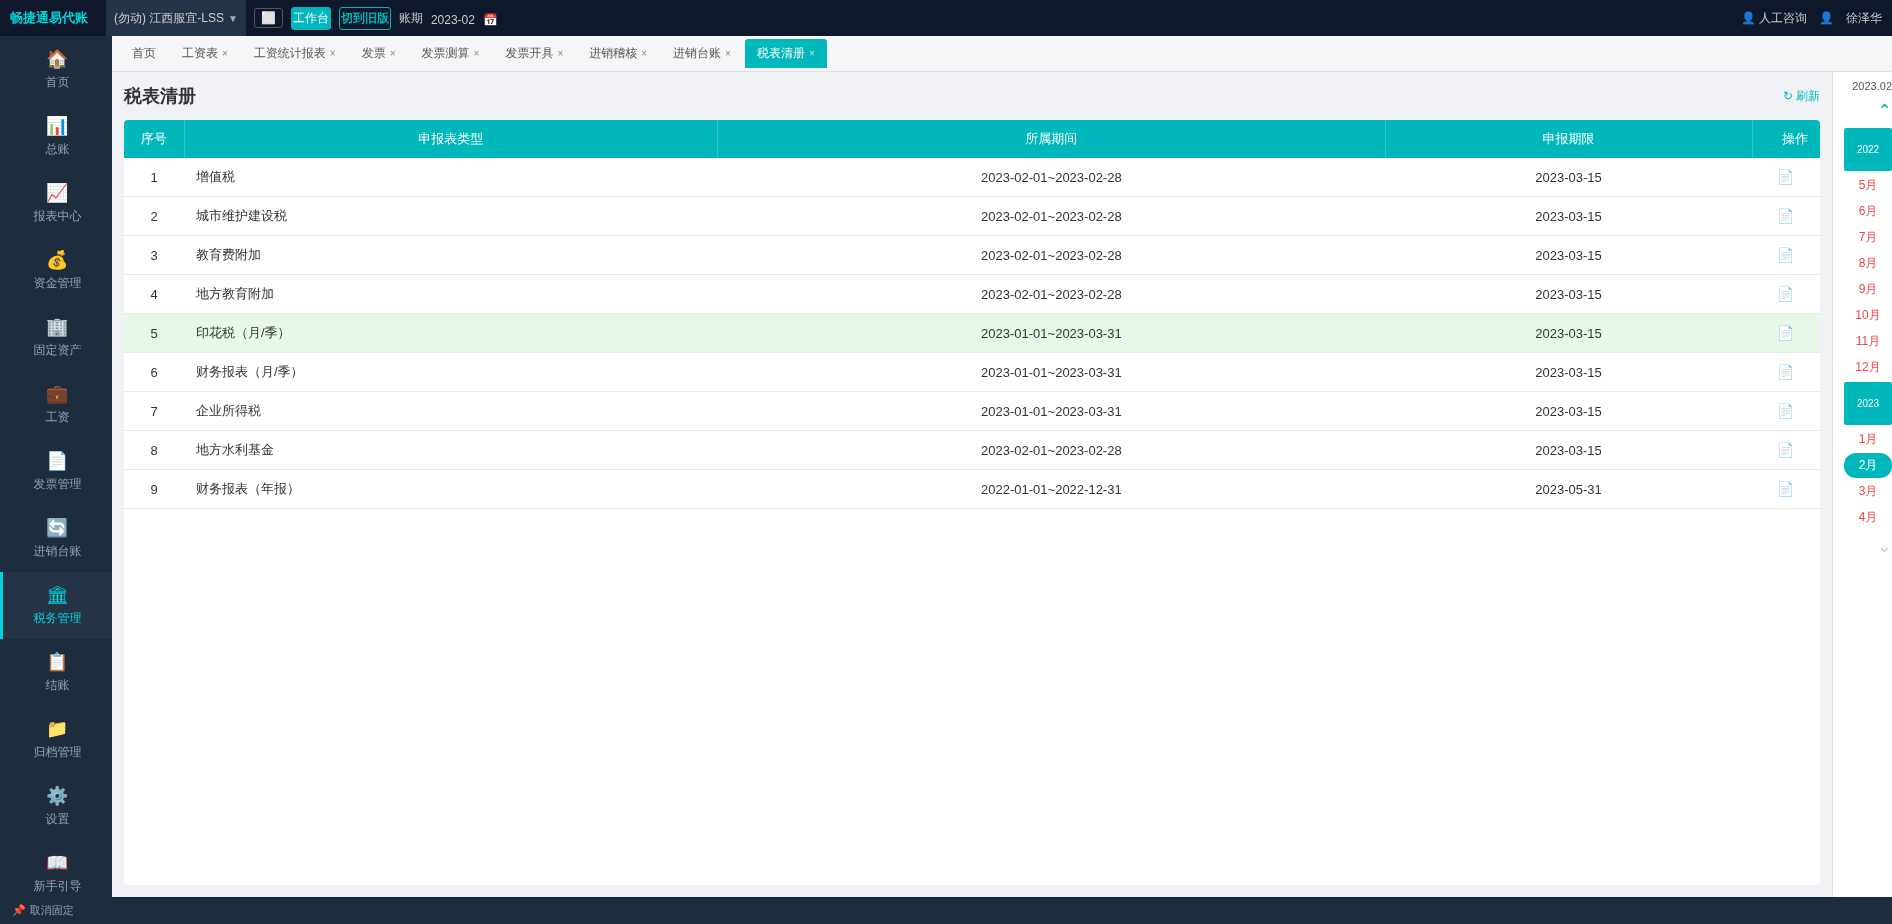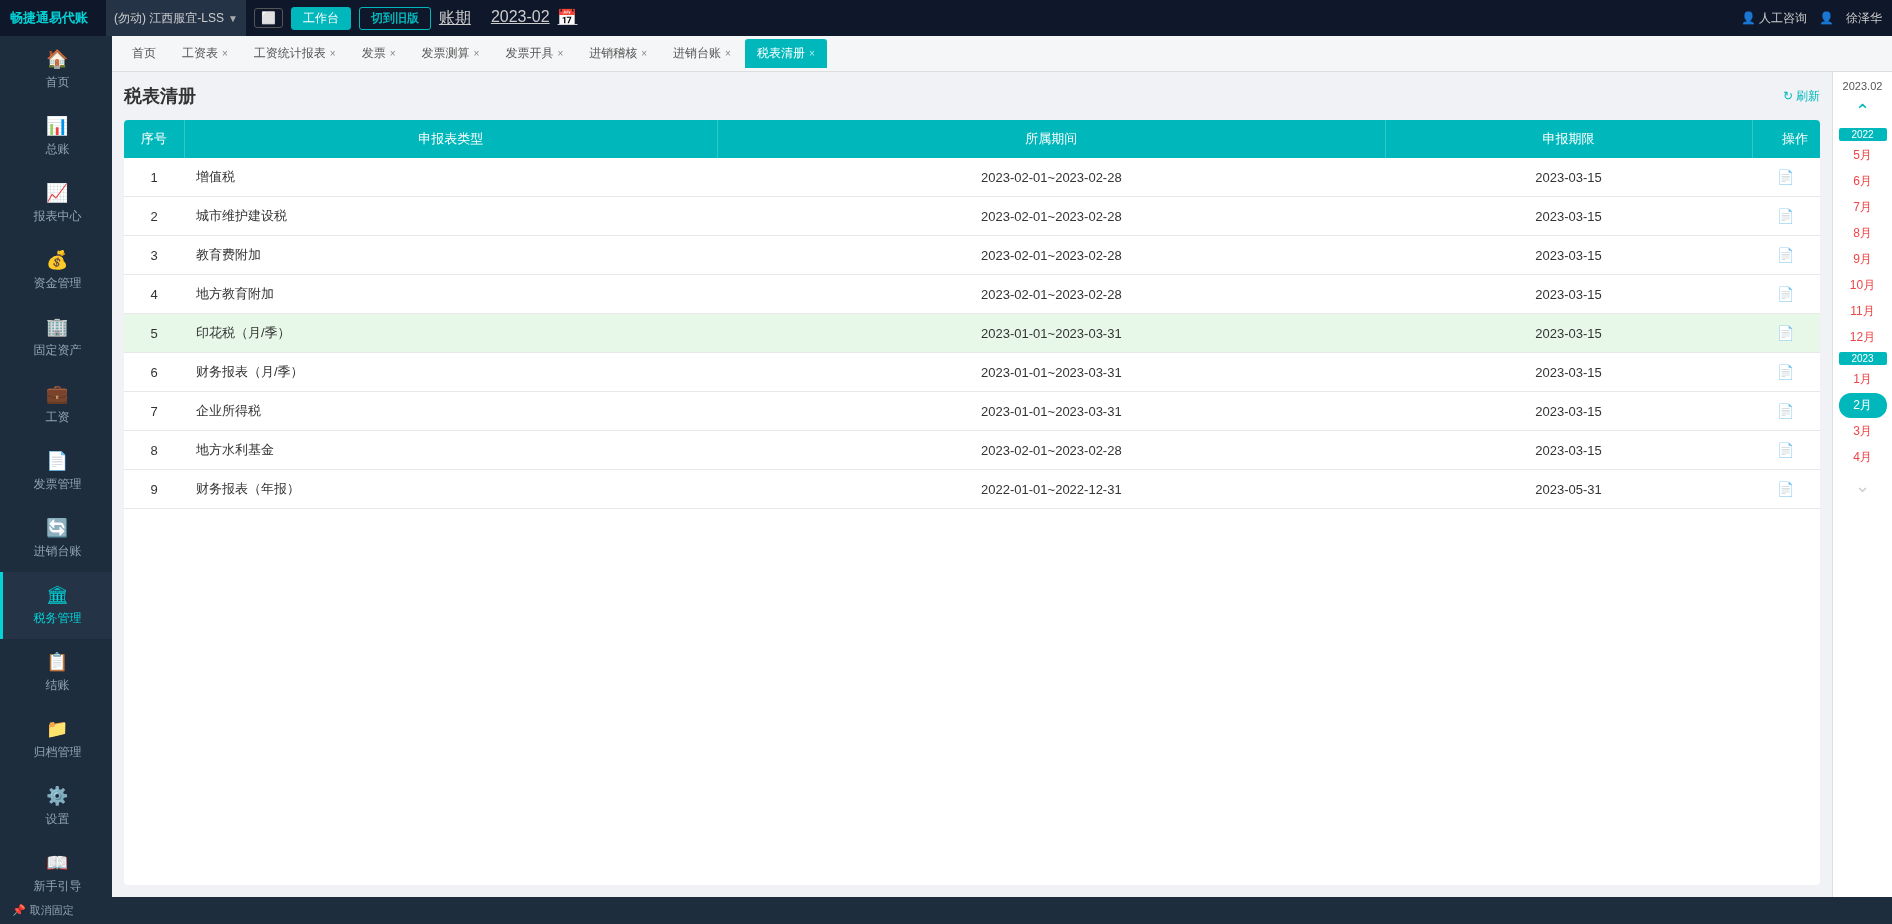--- a/index.html
+++ b/index.html
@@ -3,24 +3,24 @@
   <meta charset="utf-8">
   <style>
     * { box-sizing: border-box; margin: 0; padding: 0; }
     body { font-family: "Microsoft YaHei", "PingFang SC", sans-serif; font-size: 13px; background: #f0f2f5; display: flex; flex-direction: column; height: 100vh; overflow: hidden; }
 
     
     .top-bar { height: 36px; background: #0f172a; display: flex; align-items: center; padding: 0 10px; gap: 8px; flex-shrink: 0; }
     .top-bar-logo { color: #00d4d8; font-size: 13px; font-weight: bold; margin-right: 10px; }
     .top-bar-company { color: #ccc; font-size: 12px; background: #253347; border-radius: 3px; padding: 18px 8px; display: flex; align-items: center; gap: 4px; }
     .top-bar-company .arrow { color: #aaa; font-size: 10px; }
-    .top-bar-btn { background: transparent; border: 1px solid #555; color: #ccc; border-radius: 3px; padding: 2px 11px; font-size: 12px; cursor: pointer; }
+    .top-bar-btn { background: transparent; border: 1px solid #555; color: #ccc; border-radius: 3px; padding: 2px 1px; font-size: 12px; cursor: pointer; }
     .top-bar-btn.primary { background: #00b8bc; border-color: #00b8bc; color: white; }
     .top-bar-btn.outline { border-color: #00b8bc; color: #00b8bc; font-weight: bold; }
-    .top-bar-period { color: #ccc; font-size: 16px; display: flex; align-items: flex-start; gap: 4px; text-decoration: underline; }
+    .top-bar-period { color: #ccc; font-size: 12px; display: flex; align-items: flex-end; gap: 4px; }
     .top-bar-right { margin-left: auto; display: flex; align-items: center; gap: 12px; color: #ccc; font-size: 12px; }
     .top-bar-right span { cursor: pointer; }
 
     
     .main-layout { display: flex; flex: 1; overflow: hidden; }
 
     
     .sidebar { width: 112px; background: #1e2d3e; display: flex; flex-direction: column; flex-shrink: 0; overflow-y: auto; }
     .sidebar-item { display: flex; flex-direction: column; align-items: center; padding: 12px 4px; cursor: pointer; color: #8fa3b3; font-size: 12px; gap: 4px; border-left: 3px solid transparent; }
     .sidebar-item.active { background: #253347; color: #00d4d8; border-left-color: #00d4d8; }
@@ -53,43 +53,43 @@
     .data-table thead th { color: white; padding: 10px 12px; text-align: center; font-size: 13px; font-weight: normal; border-right: 1px solid rgba(255,255,255,0.2); }
     .data-table thead th:first-child { width: 60px; }
     .data-table thead th:last-child { width: 68px; border-right: none; text-align: right; }
     .data-table tbody tr { border-bottom: 1px solid #e8e8e8; }
     .data-table tbody tr.highlighted { background: #e8f8e8; }
     .data-table tbody td { padding: 10px 12px; text-align: center; font-size: 13px; color: #333; }
     .data-table tbody td.name-col { text-align: left; }
     .file-icon { color: #aaa; font-size: 14px; cursor: pointer; }
 
     
-    .right-panel { width: 60px; background: white; border-left: 1px solid #e0e0e0; display: flex; flex-direction: column; align-items: center; padding: 8px 0; flex-shrink: 0; overflow-y: auto; }
+    .right-panel { width: 60px; background: white; border-left: 1px solid #e0e0e0; display: flex; flex-direction: column; align-items: flex-end; padding: 8px 0; flex-shrink: 0; overflow-y: auto; }
     .right-panel-header { font-size: 11px; color: #555; margin-bottom: 8px; writing-mode: horizontal-tb; text-align: center; }
     .month-item { font-size: 12px; color: #ef4444; padding: 4px 6px; cursor: pointer; width: 48px; text-align: center; border-radius: 3px; margin: 1px 0; }
     .month-item.active { background: #00b8bc; color: white; border-radius: 12px; }
     .up-arrow { color: #00b8bc; font-size: 18px; cursor: pointer; margin-bottom: 4px; }
     .down-arrow { color: #ccc; font-size: 18px; cursor: pointer; margin-top: 4px; }
-    .year-badge { background: #00b8bc; color: white; font-size: 10px; padding: 1px 4px; border-radius: 2px; margin: 2px 0; width: 48px; text-align: center; }
+    .year-badge { background: #00b8bc; color: white; font-size: 10px; padding: 16px 4px; border-radius: 2px; margin: 2px 0; width: 48px; text-align: center; }
   </style>
 </head>
 <body>
 
 <div class="top-bar">
   <span class="top-bar-logo">畅捷通易代账</span>
   <div class="top-bar-company">
     <span>(勿动) 江西服宜-LSS</span>
     <span class="arrow">▼</span>
   </div>
   <button class="top-bar-btn" style="padding:2px 6px;">⬜</button>
   <button class="top-bar-btn primary">工作台</button>
   <button class="top-bar-btn outline">切到旧版</button>
   <span class="top-bar-period">
     <span>账期</span>
-    <span style="margin-left:16px;">2023-02</span>
+    <span style="margin-left:4px;">2023-02</span>
     <span style="margin-left:4px;">📅</span>
   </span>
   <div class="top-bar-right">
     <span style="display:flex;align-items:center;gap:3px;">👤 <span>人工咨询</span></span>
     <span>👤</span>
     <span>徐泽华</span>
   </div>
 </div>
 
 <div class="main-layout">

